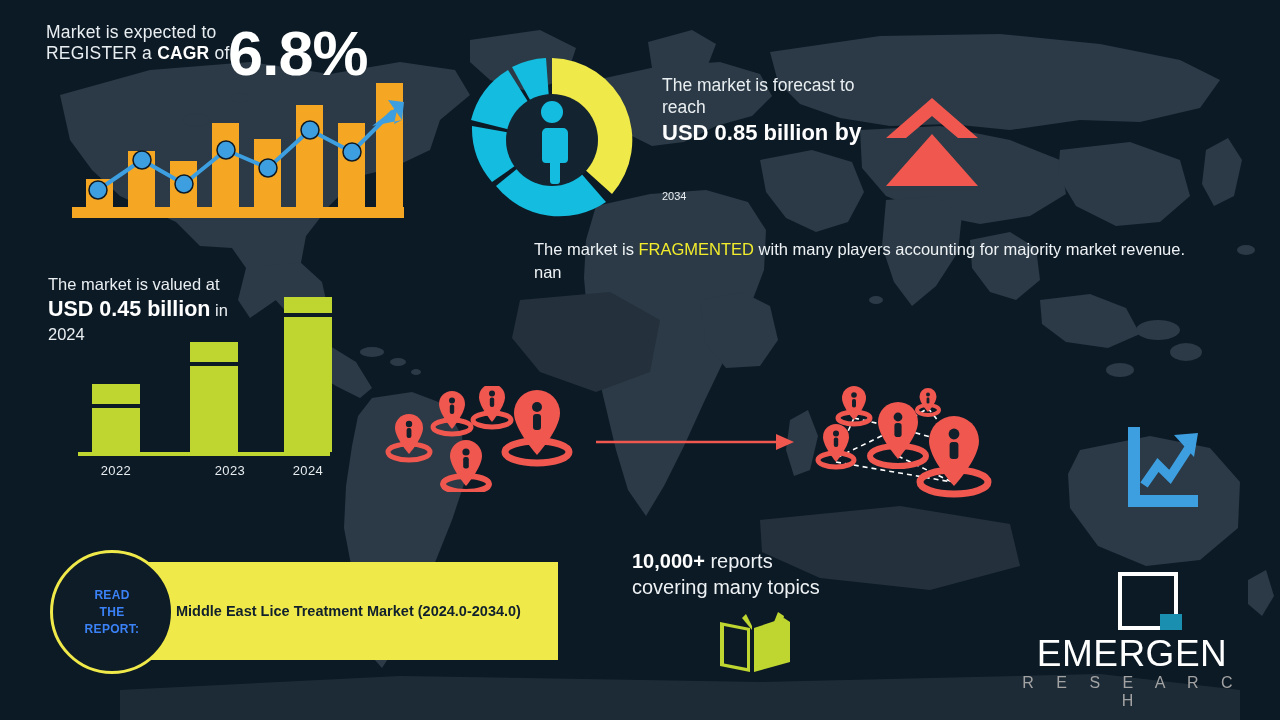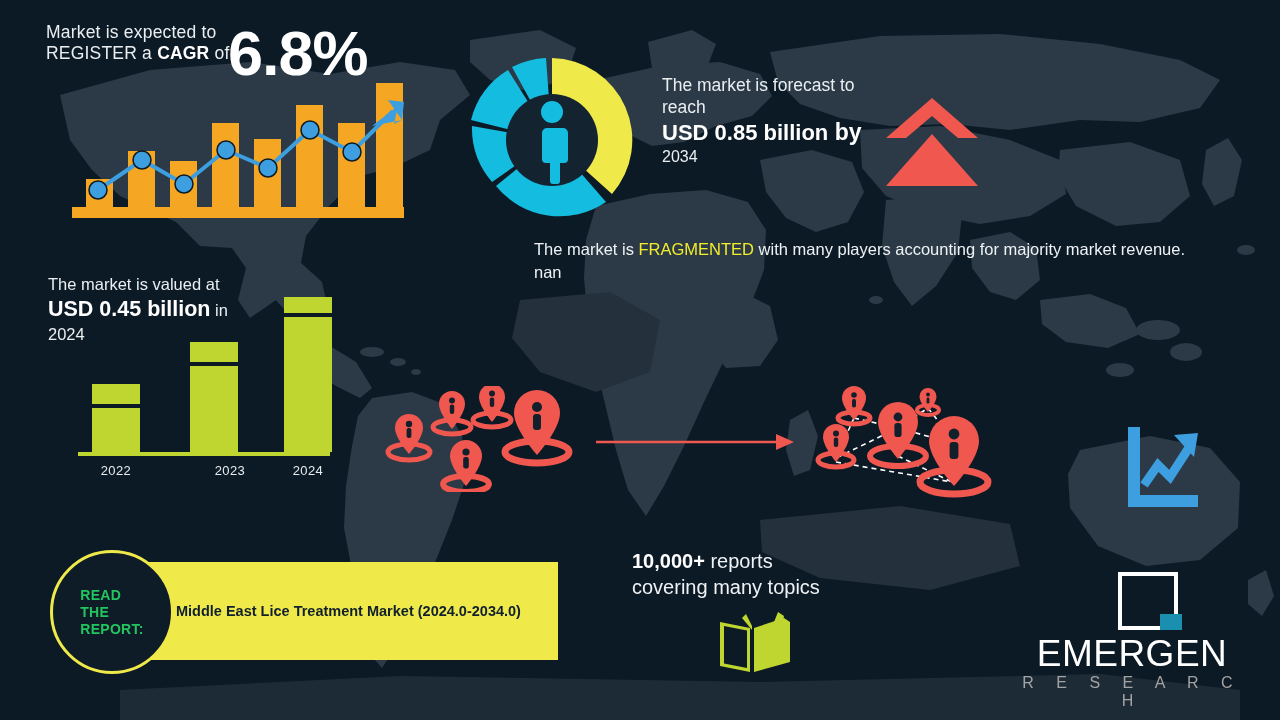--- a/index.html
+++ b/index.html
@@ -16,21 +16,21 @@
   #content{z-index:5;}
   .abs{position:absolute;}
 
   .cagr-lines{left:46px;top:22px;width:230px;font-size:17.5px;line-height:21px;letter-spacing:.2px;color:#e9eef1;}
   .cagr-lines b{color:#ffffff;font-weight:700;}
   .cagr-value{left:228px;top:22px;font-size:63px;font-weight:700;line-height:62px;color:#ffffff;letter-spacing:-1px;}
 
   .forecast{left:662px;top:74px;width:230px;font-size:17.5px;line-height:22px;color:#e9eef1;}
   .forecast .big{display:block;font-size:22px;font-weight:700;color:#fff;line-height:27px;margin-top:1px;}
   .forecast .big .by{font-size:23px;font-weight:700;text-align:right;}
-  .forecast .yr{display:block;font-size:16px;color:#e9eef1;line-height:21px;}
+  .forecast .yr{display:block;font-size:11px;color:#e9eef1;line-height:21px;margin-top:40px;}
 
   .fragmented{left:534px;top:238px;width:676px;font-size:16.5px;line-height:23px;color:#eef2f4;}
   .fragmented .hl{color:#f2ec2d;font-weight:400;}
 
   .valued{left:48px;top:274px;width:260px;font-size:16.5px;line-height:21px;color:#e9eef1;}
   .valued .big{display:block;font-size:21.5px;font-weight:700;color:#fff;line-height:28px;}
   .valued .big .in{font-size:16.5px;font-weight:400;color:#e9eef1;}
   .valued .yr{display:block;font-size:16.5px;color:#e9eef1;line-height:21px;}
 
   .reports{left:632px;top:548px;font-size:20px;line-height:26px;color:#eef2f4;font-weight:400;}
@@ -63,21 +63,21 @@
   #pinsright{left:806px;top:384px;width:200px;height:118px;}
   #flowarrow{left:596px;top:432px;width:200px;height:20px;}
 
   
   #bookicon{left:716px;top:612px;width:78px;height:62px;}
 
   
   #readreport{left:110px;top:562px;width:448px;height:98px;background:#f0e94a;}
   #readcircle{left:50px;top:550px;width:118px;height:118px;border-radius:50%;
     background:#0e1c28;border:3px solid #f0e94a;display:flex;align-items:center;justify-content:center;}
-  #readcircle .rtxt{text-align:left;font-size:14px;font-weight:700;line-height:17px;color:#22c55e;letter-spacing:.3px;}
+  #readcircle .rtxt{text-align:center;font-size:12px;font-weight:700;line-height:17px;color:#3b82f6;letter-spacing:.3px;}
   #readtitle{position:absolute;left:176px;top:598px;width:368px;font-size:14.5px;font-weight:700;
     line-height:26px;color:#10202c;}
 
   
   #logo{left:1012px;top:572px;width:240px;height:124px;}
   #logo .sq{position:absolute;left:106px;top:0;width:60px;height:58px;border:4px solid #ffffff;box-sizing:border-box;}
   #logo .sqaccent{position:absolute;left:148px;top:42px;width:22px;height:16px;background:#1b8fb0;}
   #logo .emergen{position:absolute;left:0;top:62px;width:240px;text-align:center;
     font-size:37px;font-weight:400;color:#ffffff;letter-spacing:.5px;line-height:40px;}
   #logo .research{position:absolute;left:0;top:102px;width:240px;text-align:center;

